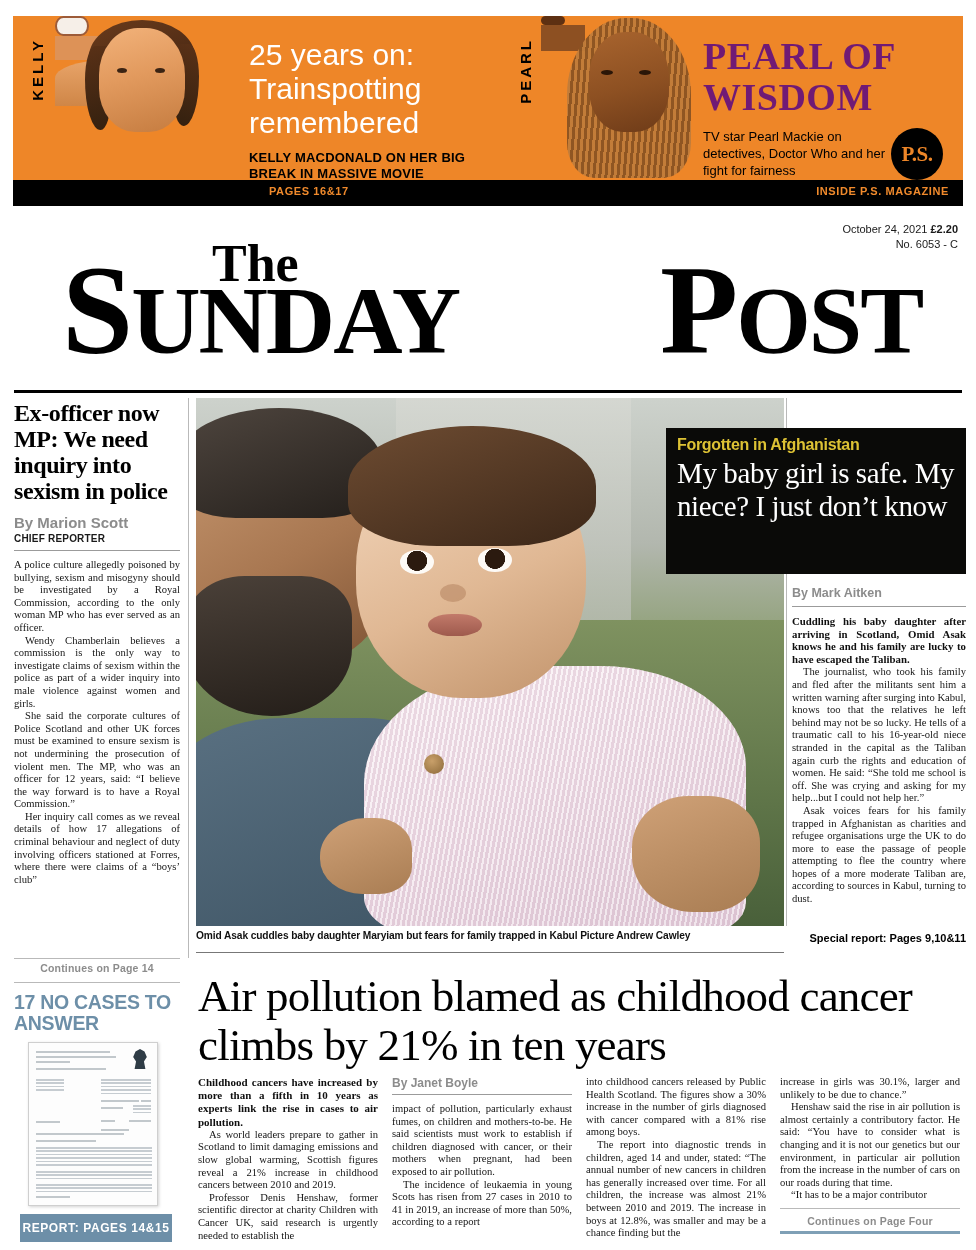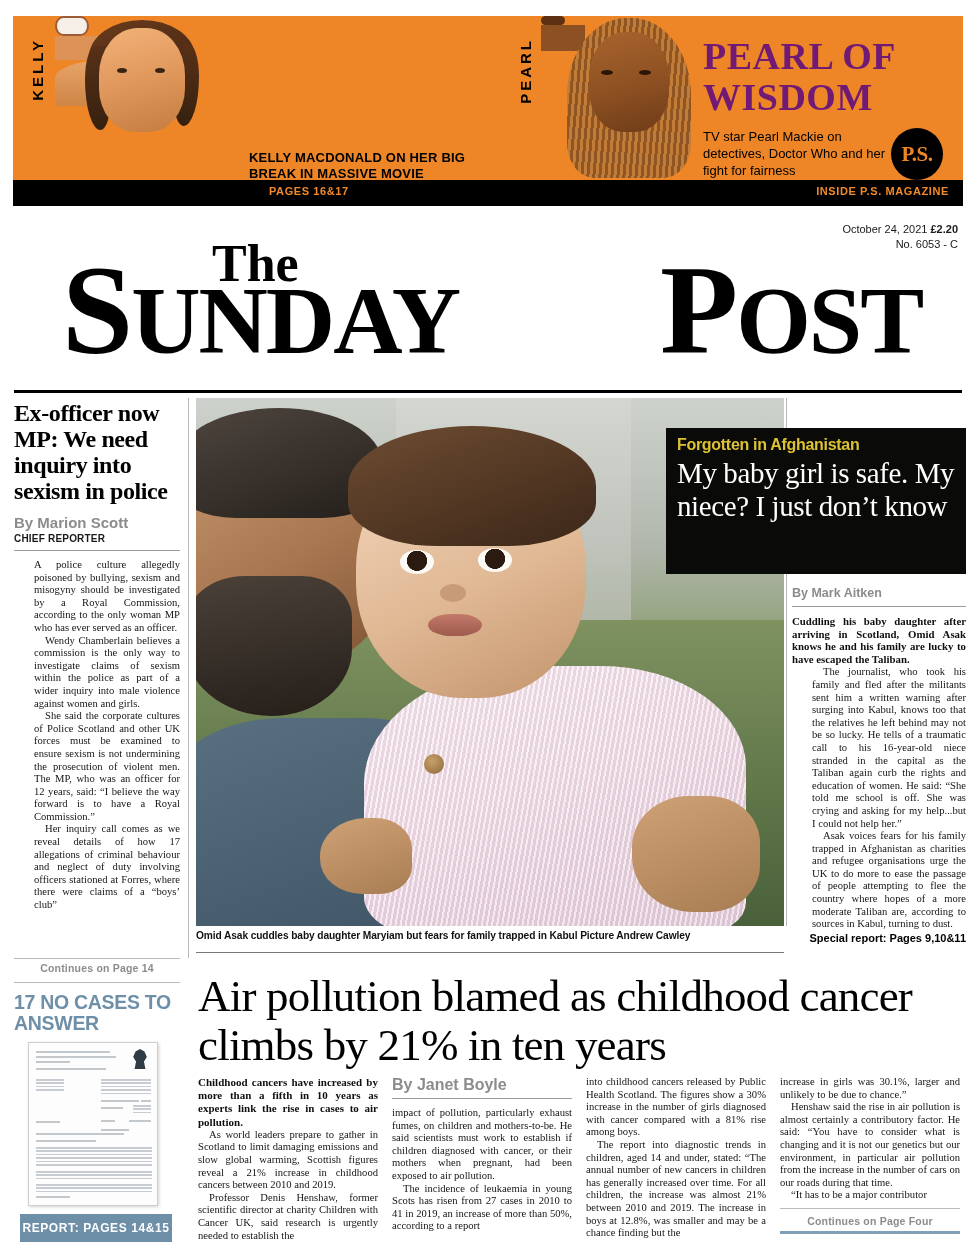--- a/index.html
+++ b/index.html
@@ -294,21 +294,20 @@
   .rule-under-byline {
     border-top: 1px solid #9b9b9b;
     margin: 6px 0 8px 0;
   }
   .body-text {
     font-family: "Liberation Serif", serif;
     font-size: 10.6px;
     line-height: 12.6px;
     color: #141414;
     text-align: justify;
-    margin-left: 20px;
   }
   .body-text p { margin: 0; }
   .body-text p + p { text-indent: 11px; }
   .continues {
     font-family: "Liberation Sans", sans-serif;
     font-weight: bold;
     font-size: 10.5px;
     color: #8c8c8c;
     text-align: center;
     letter-spacing: 0.2px;
@@ -576,21 +575,21 @@
     font-size: 10.6px;
     line-height: 12.6px;
     text-align: justify;
     color: #141414;
   }
   .bcol .txt p { margin: 0; text-indent: 11px; }
   .bcol .txt p:first-child { text-indent: 0; }
   .byline-janet {
     font-family: "Liberation Sans", sans-serif;
     font-weight: bold;
-    font-size: 16px;
+    font-size: 12px;
     color: #8c8c8c;
     margin-bottom: 6px;
   }
   .continues-four {
     font-family: "Liberation Sans", sans-serif;
     font-weight: bold;
     font-size: 10.5px;
     color: #8c8c8c;
     text-align: center;
     letter-spacing: 0.2px;
@@ -626,20 +625,21 @@
 
     <div class="promo-photo pearl">
       <div class="face braids"></div>
       <div class="face headcover"></div>
       <div class="eye eyeL"></div>
       <div class="eye eyeR"></div>
       <div class="mouth"></div>
       <div class="neck"></div>
     </div>
 
+    <div class="promo-text-1">25 years on: Trainspotting remembered</div>
     <div class="promo-sub-1">KELLY MACDONALD ON HER BIG BREAK IN MASSIVE MOVIE</div>
 
     <div class="promo-text-2">PEARL OF WISDOM</div>
     <div class="promo-sub-2">TV star Pearl Mackie on detectives, Doctor Who and her fight for fairness</div>
     <div class="ps-logo">P.S.</div>
 
     <div class="promo-strip">
       <div class="promo-strip-left">PAGES 16&amp;17</div>
       <div class="promo-strip-right">INSIDE P.S. MAGAZINE</div>
     </div>

